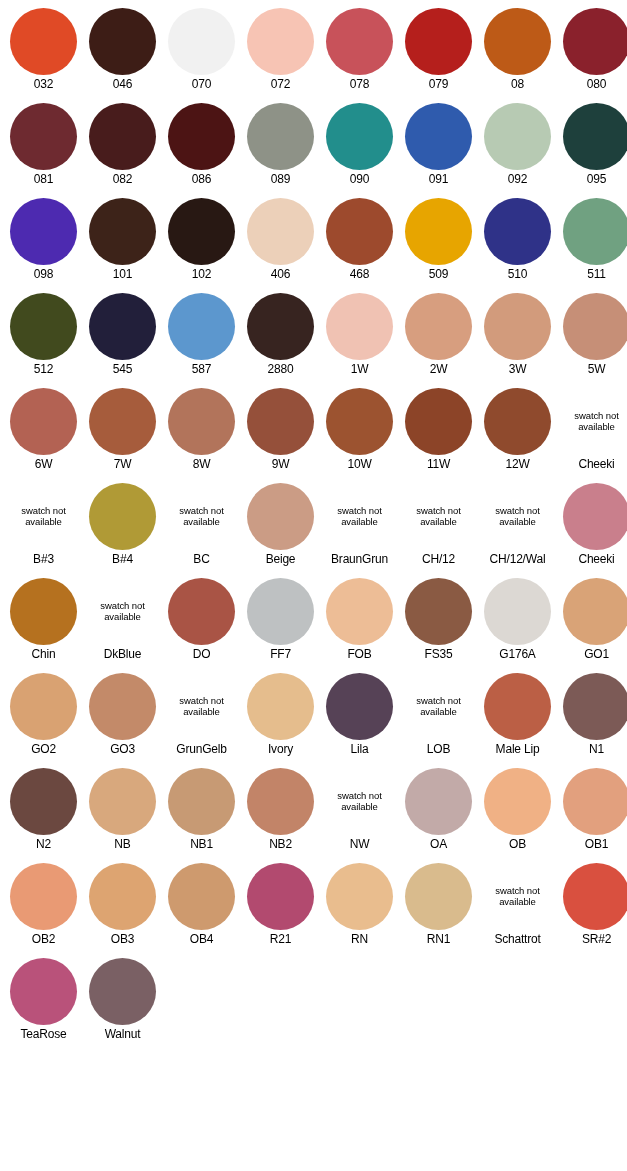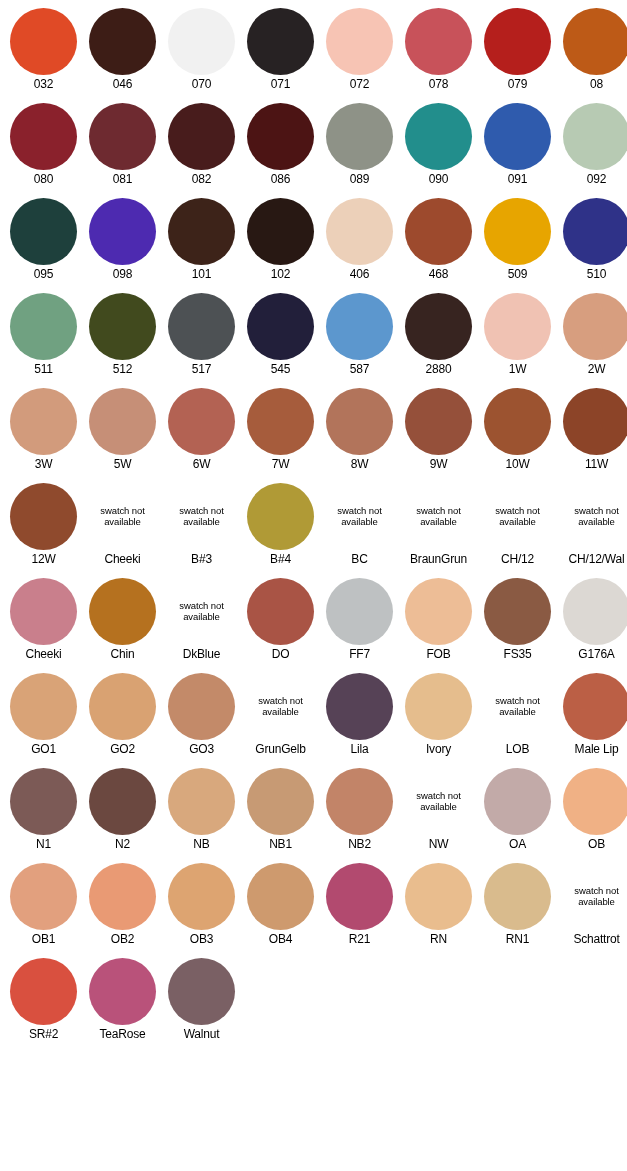--- a/index.html
+++ b/index.html
@@ -86,26 +86,20 @@
       <div class="swatch-label">046</div>
     </div>
     <div class="swatch-cell">
       <div class="swatch-disc-area">
         <span class="swatch-disc" title="#f1f1f1" style="background-color: rgb(241, 241, 241);"></span>
       </div>
       <div class="swatch-label">070</div>
     </div>
     <div class="swatch-cell">
       <div class="swatch-disc-area">
-        <span class="swatch-disc" title="#272223" style="background-color: rgb(39, 34, 35);"></span>
-      </div>
-      <div class="swatch-label">071</div>
-    </div>
-    <div class="swatch-cell">
-      <div class="swatch-disc-area">
         <span class="swatch-disc" title="#f7c4b4" style="background-color: rgb(247, 196, 180);"></span>
       </div>
       <div class="swatch-label">072</div>
     </div>
     <div class="swatch-cell">
       <div class="swatch-disc-area">
         <span class="swatch-disc" title="#c8525a" style="background-color: rgb(200, 82, 90);"></span>
       </div>
       <div class="swatch-label">078</div>
     </div>
@@ -224,26 +218,20 @@
       <div class="swatch-label">511</div>
     </div>
     <div class="swatch-cell">
       <div class="swatch-disc-area">
         <span class="swatch-disc" title="#414a1e" style="background-color: rgb(65, 74, 30);"></span>
       </div>
       <div class="swatch-label">512</div>
     </div>
     <div class="swatch-cell">
       <div class="swatch-disc-area">
-        <span class="swatch-disc" title="#4d5154" style="background-color: rgb(77, 81, 84);"></span>
-      </div>
-      <div class="swatch-label">517</div>
-    </div>
-    <div class="swatch-cell">
-      <div class="swatch-disc-area">
         <span class="swatch-disc" title="#221f3a" style="background-color: rgb(34, 31, 58);"></span>
       </div>
       <div class="swatch-label">545</div>
     </div>
     <div class="swatch-cell">
       <div class="swatch-disc-area">
         <span class="swatch-disc" title="#5c97ce" style="background-color: rgb(92, 151, 206);"></span>
       </div>
       <div class="swatch-label">587</div>
     </div>
@@ -341,20 +329,26 @@
     </div>
     <div class="swatch-cell">
       <div class="swatch-disc-area">
         <span class="swatch-missing">swatch not
 available</span>
       </div>
       <div class="swatch-label">BC</div>
     </div>
     <div class="swatch-cell">
       <div class="swatch-disc-area">
+        <span class="swatch-disc" title="#cb9c85" style="background-color: rgb(203, 156, 133);"></span>
+      </div>
+      <div class="swatch-label">Beige</div>
+    </div>
+    <div class="swatch-cell">
+      <div class="swatch-disc-area">
         <span class="swatch-missing">swatch not
 available</span>
       </div>
       <div class="swatch-label">BraunGrun</div>
     </div>
     <div class="swatch-cell">
       <div class="swatch-disc-area">
         <span class="swatch-missing">swatch not
 available</span>
       </div>
@@ -436,29 +430,29 @@
     </div>
     <div class="swatch-cell">
       <div class="swatch-disc-area">
         <span class="swatch-missing">swatch not
 available</span>
       </div>
       <div class="swatch-label">GrunGelb</div>
     </div>
     <div class="swatch-cell">
       <div class="swatch-disc-area">
+        <span class="swatch-disc" title="#e5bd8d" style="background-color: rgb(229, 189, 141);"></span>
+      </div>
+      <div class="swatch-label">Ivory</div>
+    </div>
+    <div class="swatch-cell">
+      <div class="swatch-disc-area">
         <span class="swatch-disc" title="#564256" style="background-color: rgb(86, 66, 86);"></span>
       </div>
       <div class="swatch-label">Lila</div>
-    </div>
-    <div class="swatch-cell">
-      <div class="swatch-disc-area">
-        <span class="swatch-disc" title="#e5bd8d" style="background-color: rgb(229, 189, 141);"></span>
-      </div>
-      <div class="swatch-label">Ivory</div>
     </div>
     <div class="swatch-cell">
       <div class="swatch-disc-area">
         <span class="swatch-missing">swatch not
 available</span>
       </div>
       <div class="swatch-label">LOB</div>
     </div>
     <div class="swatch-cell">
       <div class="swatch-disc-area">

